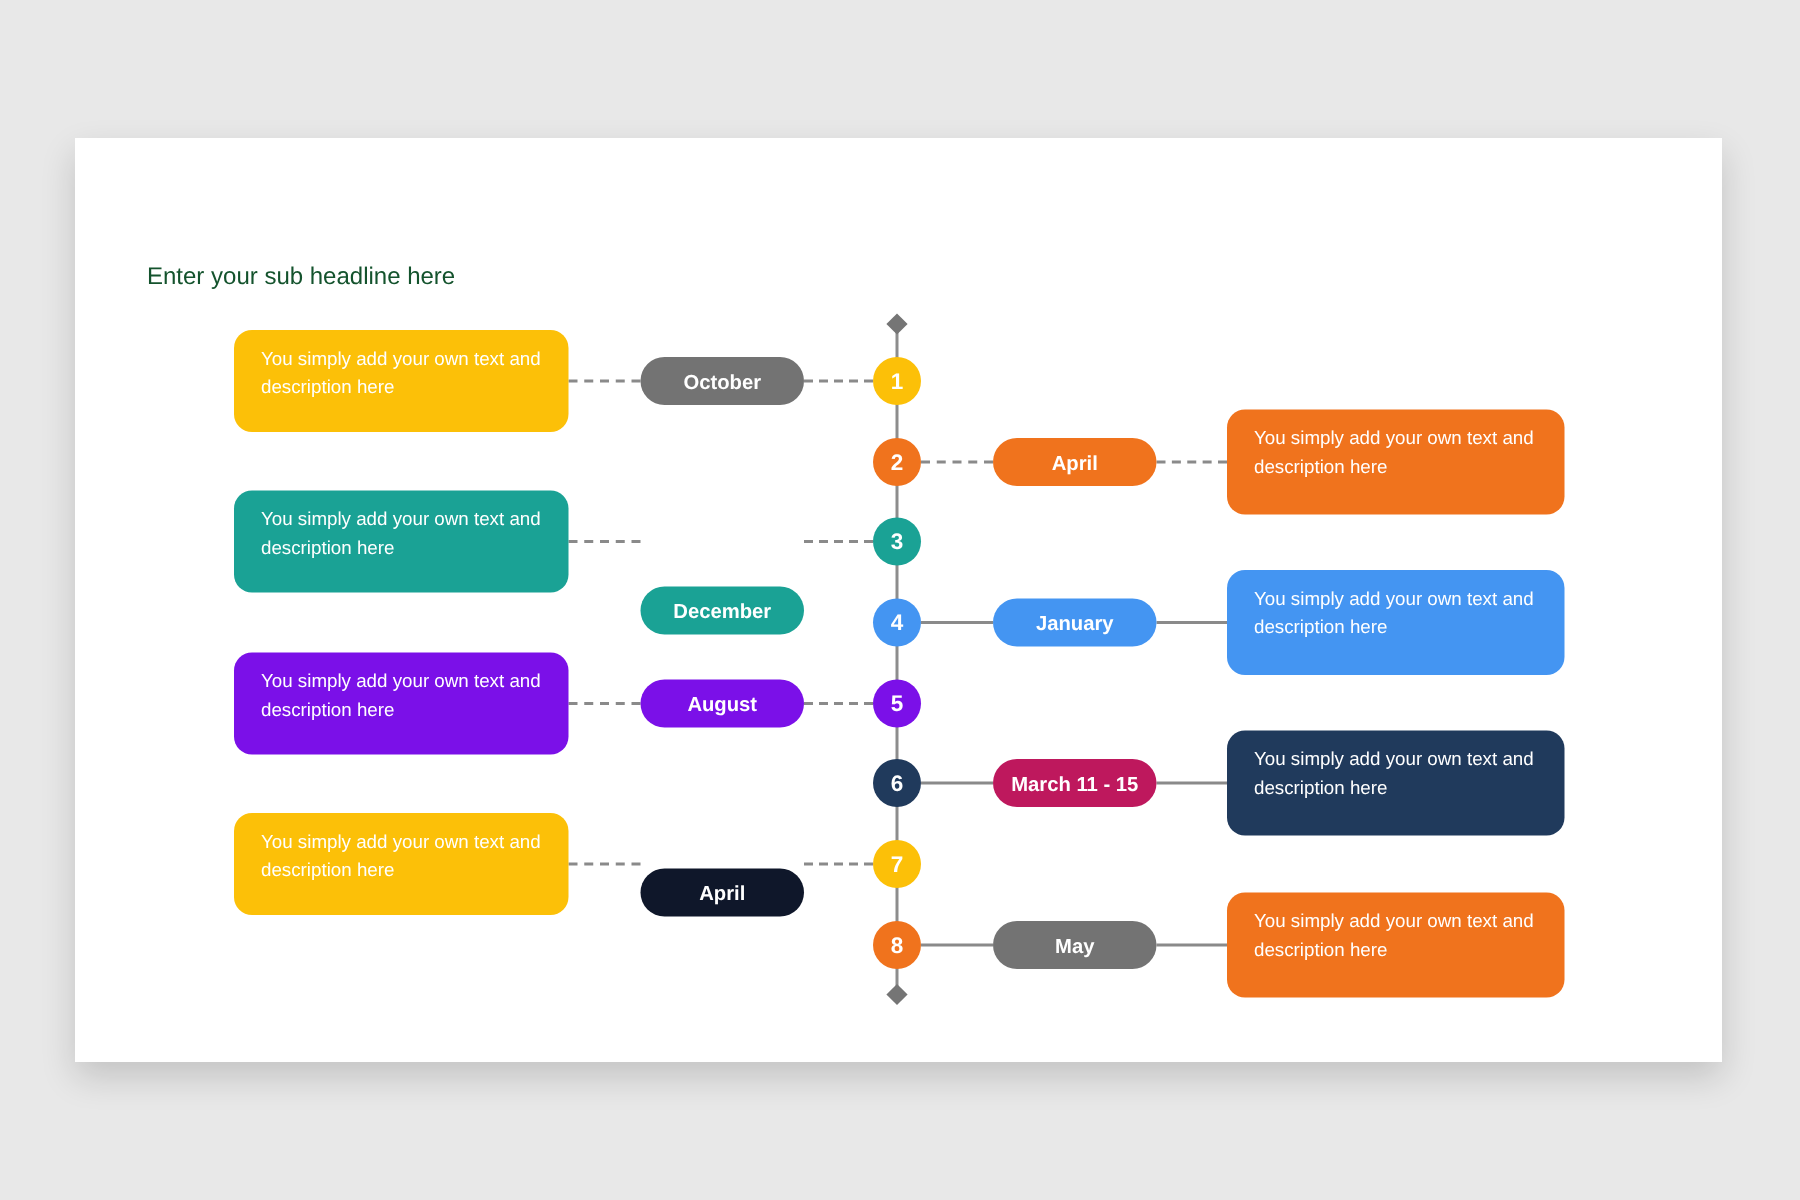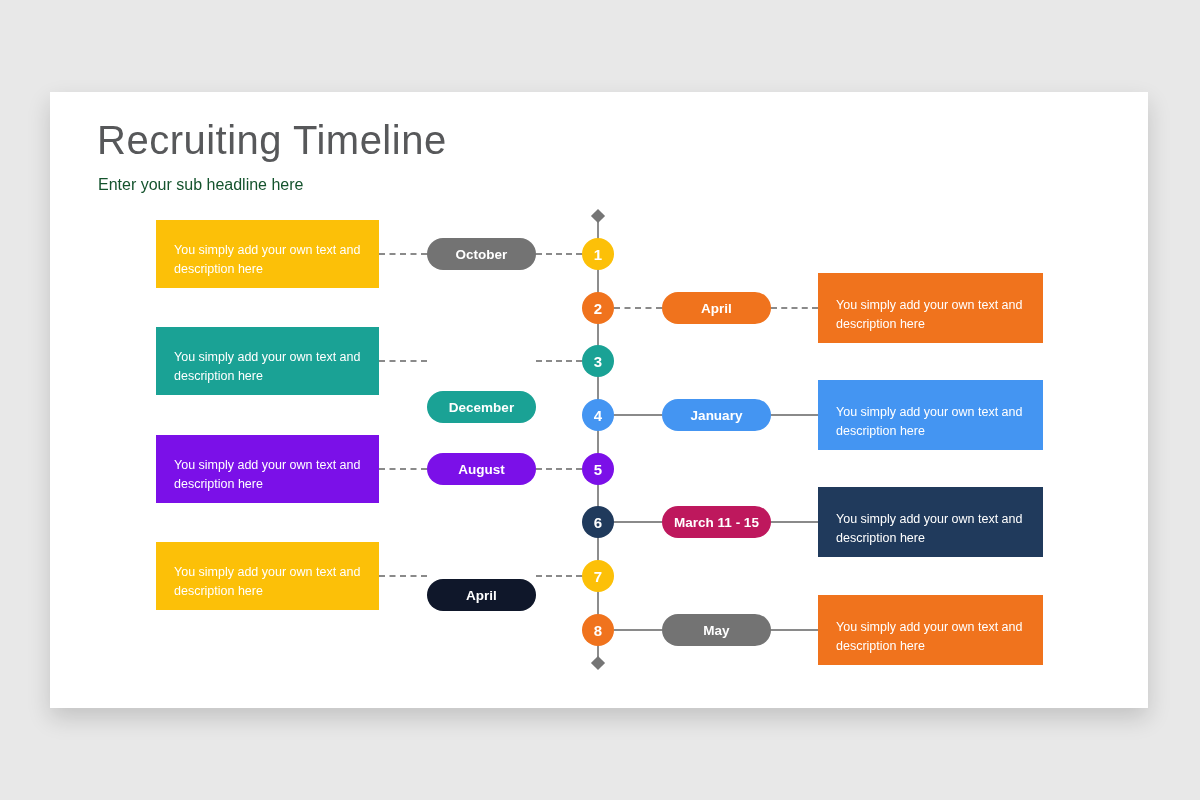--- a/index.html
+++ b/index.html
@@ -43,39 +43,38 @@
   }
   .pill {
     position:absolute; width:109px; height:32px;
     border-radius:17px;
     display:flex; align-items:center; justify-content:center;
     color:#ffffff; font-size:13.5px; font-weight:700;
     z-index:2; white-space:nowrap;
   }
   .card {
     position:absolute; width:223px; height:68px;
-    border-radius:0;
-    display:flex; align-items:flex-end;
+    border-radius:12px;
+    display:flex; align-items:flex-start;
     padding:10px 14px 10px 18px;
     color:#ffffff; font-size:12.5px; line-height:18.5px;
     z-index:2;
   }
   .card.right { width:225px; height:70px; }
   .connector {
     position:absolute; height:0; z-index:1;
   }
   .connector.dashed { border-top:2px dashed #8a8a8a; }
   .connector.solid  { border-top:2px solid  #8a8a8a; }
 </style>
 </head>
 <body>
 
 <div class="slide">
 
-  <div class="title">Recruiting Timeline</div>
   <div class="subtitle">Enter your sub headline here</div>
 
   <div class="axis"></div>
   <div class="diamond" style="left:543px; top:119px;"></div>
   <div class="diamond" style="left:543px; top:566px;"></div>
 
   <div class="card" style="left: 106px; top: 128px; background-color: rgb(252, 192, 8);">
       <span>You simply add your own text and description here</span>
     </div>
   <div class="connector dashed" style="left:329px; top:161px; width:48px;"></div>

